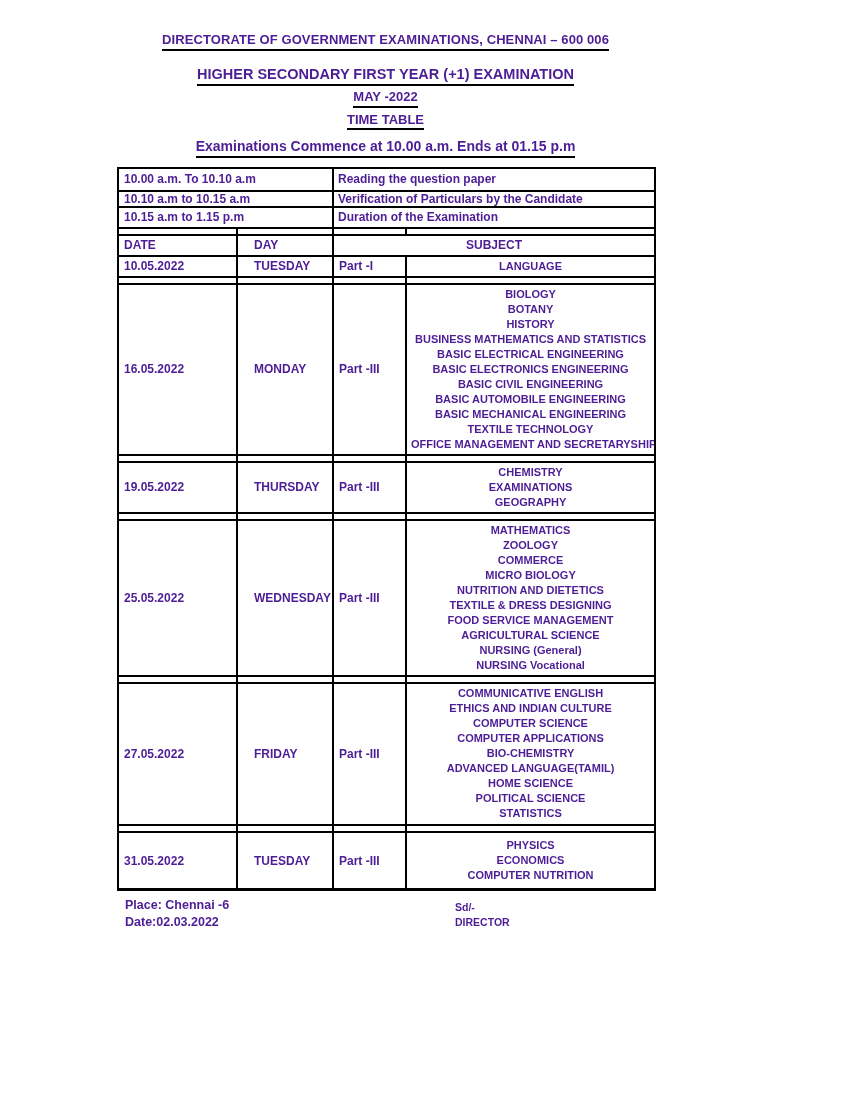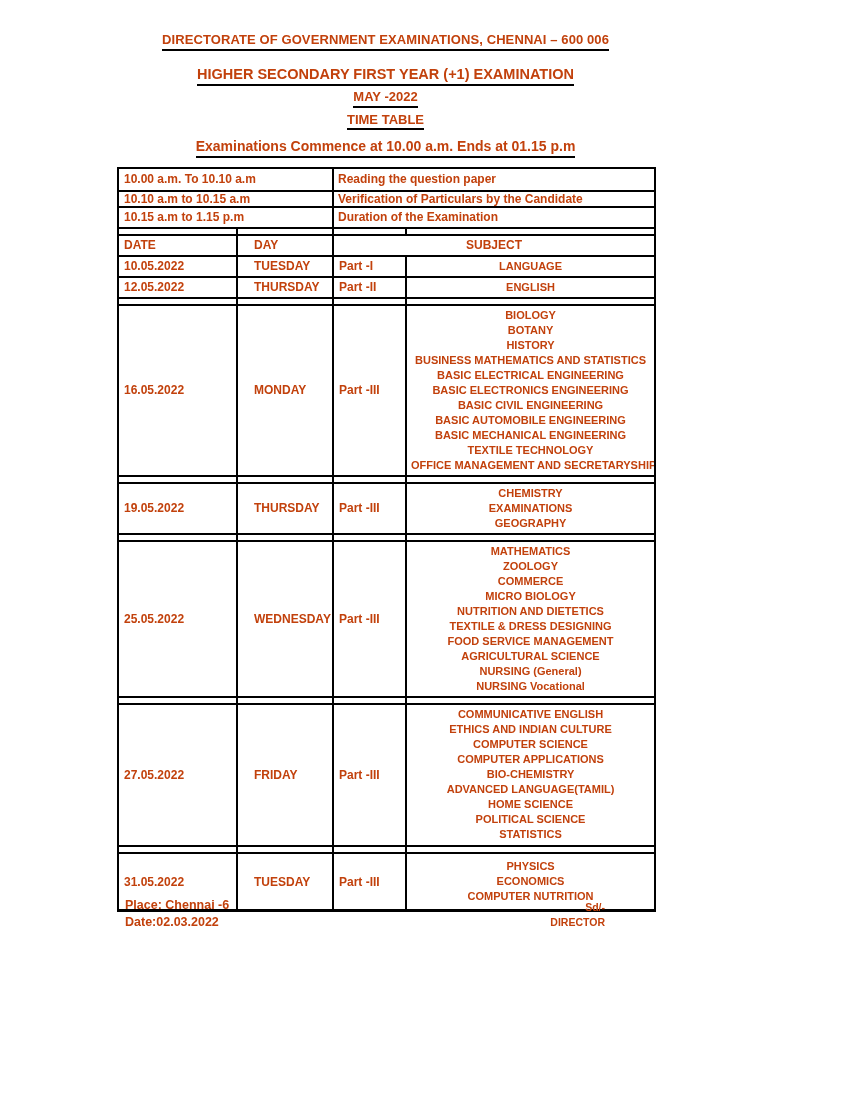--- a/index.html
+++ b/index.html
@@ -2,21 +2,21 @@
 <html><head>
 <meta charset="utf-8">
 <style>
   * { margin: 0; padding: 0; box-sizing: border-box; }
   html, body { background: #ffffff; }
   .page {
     position: relative;
     width: 850px;
     height: 1100px;
     background: #ffffff;
-    color: #c2410c;
+    color: #4c1d95;
     font-family: "Liberation Sans", sans-serif;
     font-weight: 700;
     overflow: hidden;
   }
   .content {
     position: absolute;
     left: 117px;
     top: 0;
     width: 537px;
   }
@@ -59,21 +59,21 @@
     left: 125px;
     top: 897px;
     font-size: 12.5px;
     line-height: 17px;
   }
   .footer-sign {
     position: absolute;
     left: 455px;
     top: 900px;
     width: 150px;
-    text-align: right;
+    text-align: left;
     font-size: 10.5px;
     line-height: 15px;
   }
 </style>
 </head>
 <body>
 
 <div class="page">
   <div class="content">
 
@@ -127,28 +127,20 @@
         <td class="c-day">DAY</td>
         <td colspan="2" class="hdr-subject">SUBJECT</td>
       </tr>
 
       <tr style="height:21px">
         <td class="c-date">10.05.2022</td>
         <td class="c-day">TUESDAY</td>
         <td class="c-part">Part -I</td>
         <td class="c-subjects">
               <div class="subject-line">LANGUAGE</div>
-            </td>
-      </tr>
-      <tr style="height:20px">
-        <td class="c-date">12.05.2022</td>
-        <td class="c-day">THURSDAY</td>
-        <td class="c-part">Part -II</td>
-        <td class="c-subjects">
-              <div class="subject-line">ENGLISH</div>
             </td>
       </tr>
 
       <tr class="spacer" style="height:6px">
         <td></td>
             <td></td>
             <td></td>
             <td></td>
       </tr>
 

